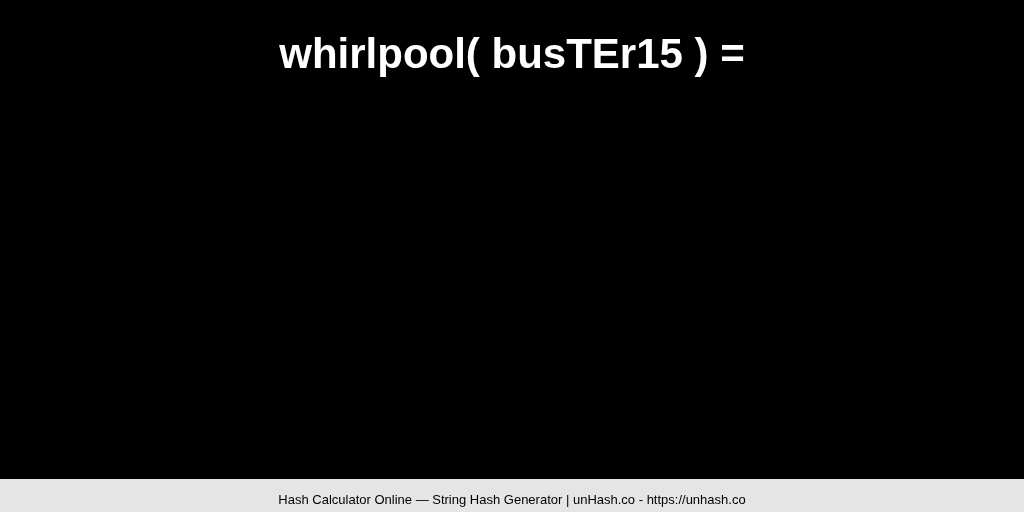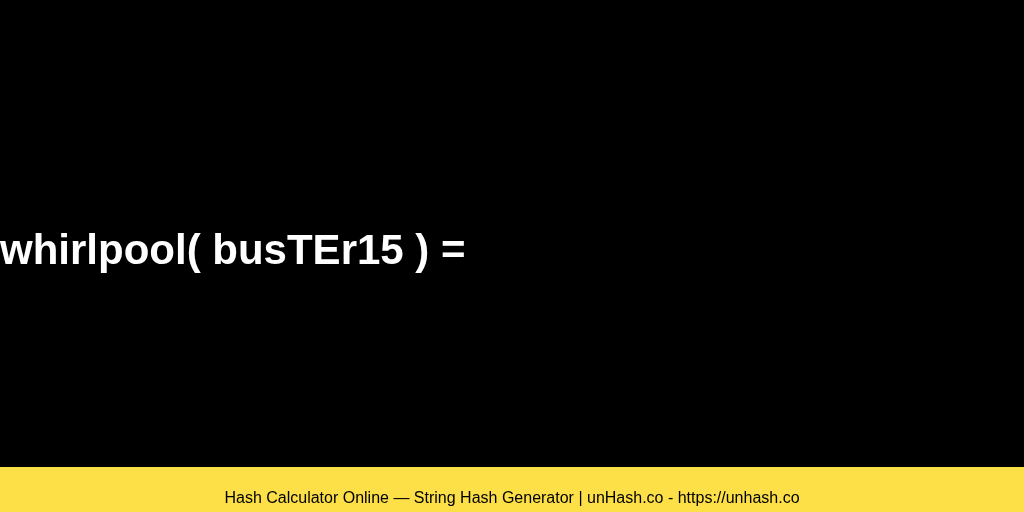--- a/index.html
+++ b/index.html
@@ -15,20 +15,21 @@
       font-family: Arial, Helvetica, sans-serif;
       display: flex;
       flex-direction: column;
       justify-content: center;
       align-items: center;
       position: relative;
       overflow: hidden;
     }
     .main-content {
       display: flex;
+      flex-direction: column;
       align-items: center;
       justify-content: space-between;
       flex: 1;
       width: 100%;
       padding-top: 30px;
     }
     .hash-expression {
       font-size: 42px;
       font-weight: bold;
       color: #ffffff;
@@ -40,25 +41,25 @@
       color: #ffffff;
       text-align: center;
       font-family: Arial, Helvetica, sans-serif;
       letter-spacing: 0.2px;
     }
     .footer {
       position: absolute;
       bottom: 0;
       left: 0;
       width: 100%;
-      background: #fde047;
+      background: #e5e5e5;
       color: #000000;
-      font-size: 16px;
+      font-size: 13px;
       text-align: center;
-      padding: 20px 0 3px 0;
+      padding: 12px 0 3px 0;
       line-height: 1.35;
     }
   </style>
 </head>
 <body>
 
 <div class="main-content">
   <div class="hash-expression">whirlpool( busTEr15 ) =</div>
 </div>
 

